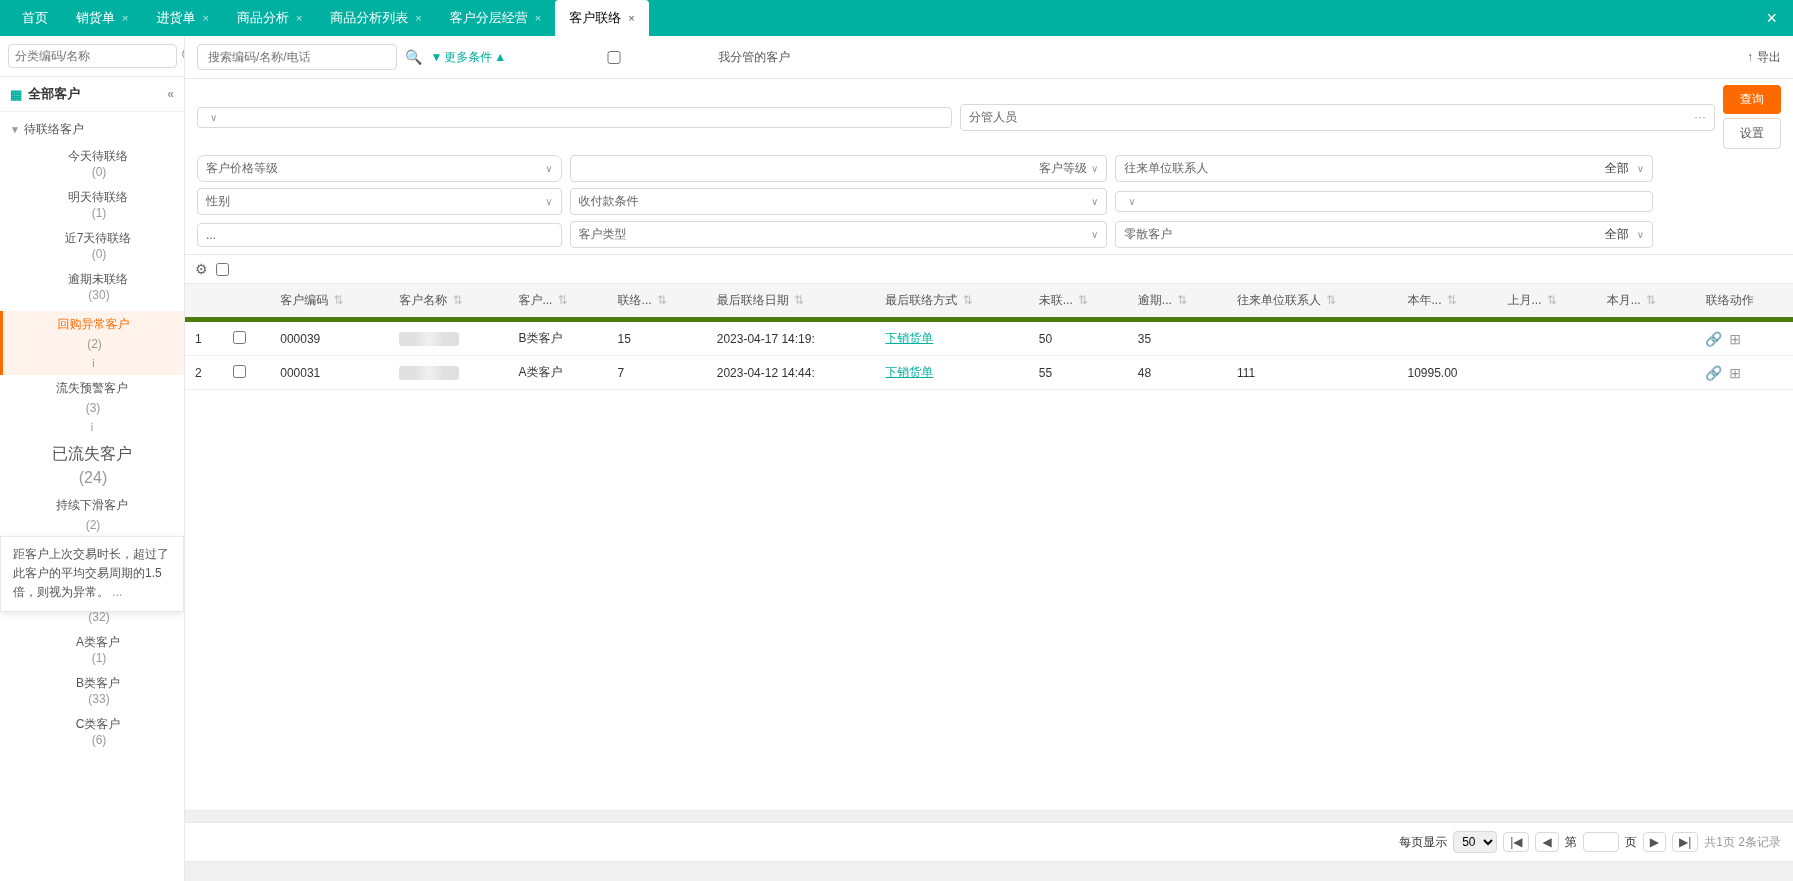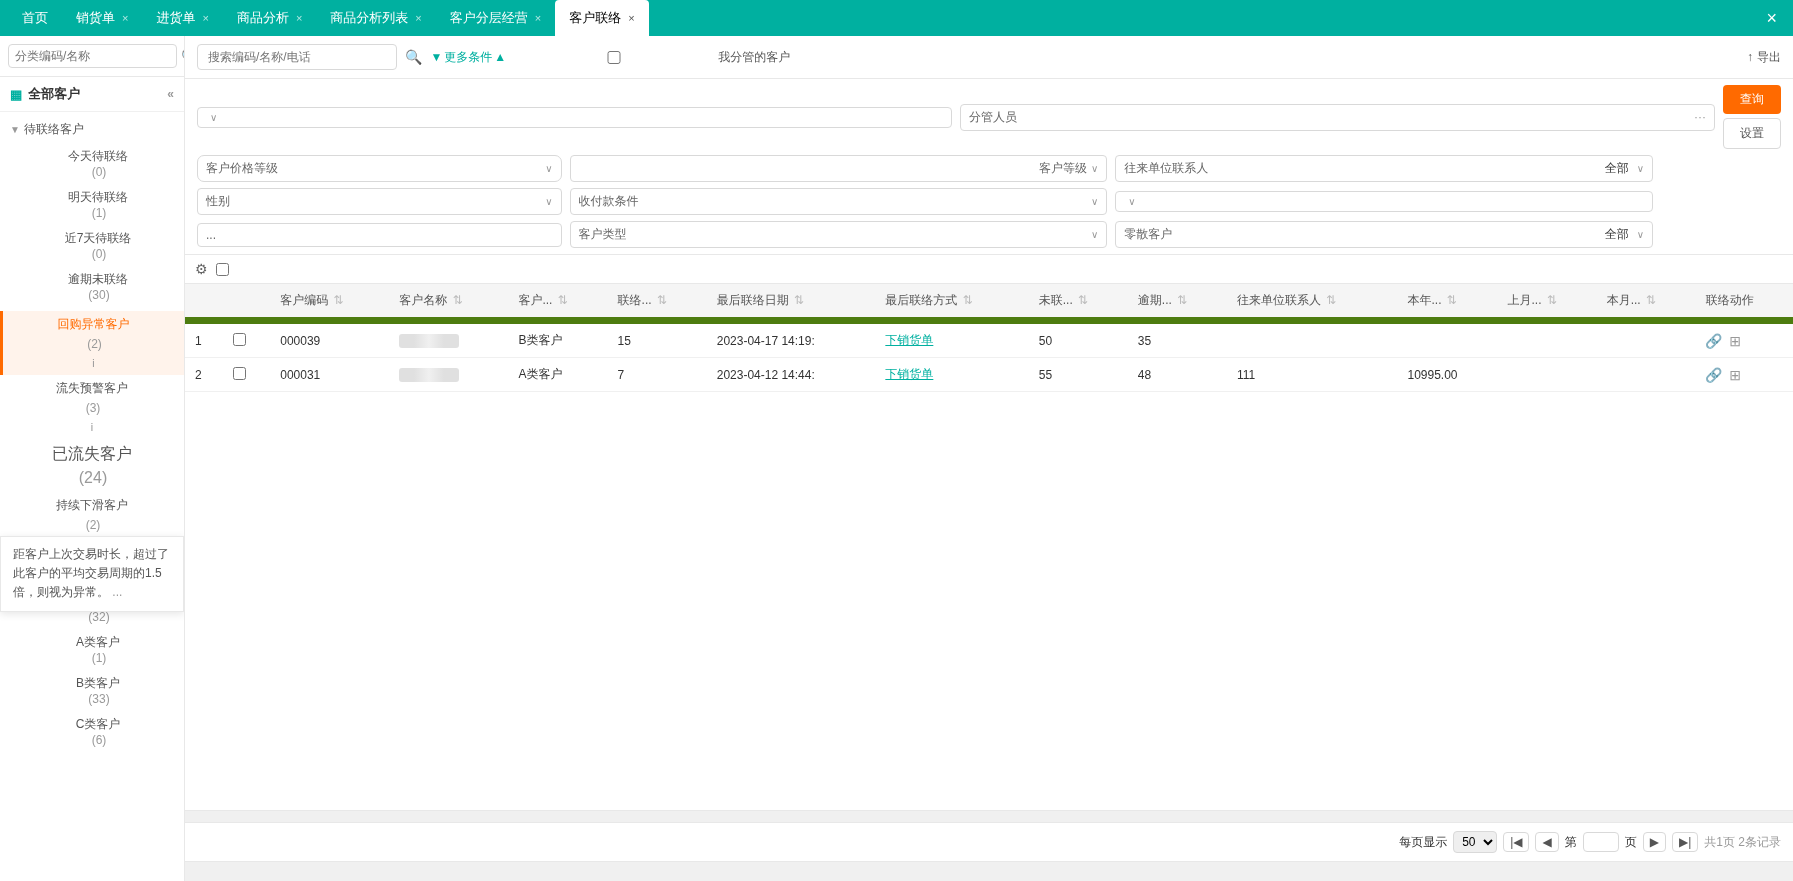--- a/index.html
+++ b/index.html
@@ -114,21 +114,21 @@
       background: #fff; color: #555; border: 1px solid #d9d9d9; border-radius: 4px;
       padding: 6px 16px; cursor: pointer; font-size: 12px; white-space: nowrap;
     }
     .btn-group { display: flex; flex-direction: column; gap: 4px; }
 
     
     .table-container { flex: 1; overflow: auto; background: #fff; margin: 0; }
     table { width: 100%; border-collapse: collapse; font-size: 12px; }
     thead tr { background: #f5f5f5; }
     th {
-      padding: 8px 10px; text-align: left; border-bottom: 7px solid #4d7c0f;
+      padding: 8px 10px; text-align: left; border-bottom: 5px solid #4d7c0f;
       font-weight: normal; color: #555; white-space: nowrap; position: sticky; top: 0; background: #f5f5f5;
     }
     th .sort-icon { color: #bbb; margin-left: 2px; }
     td { padding: 8px 10px; border-bottom: 1px solid #f0f0f0; color: #333; white-space: nowrap; }
     .table-toolbar {
       display: flex; align-items: center; padding: 6px 10px; background: #fff;
       border-bottom: 1px solid #e8e8e8; gap: 8px;
     }
     .gear-icon { color: #666; cursor: pointer; font-size: 14px; }
     .link-text { color: #00b0a0; cursor: pointer; text-decoration: underline; }

